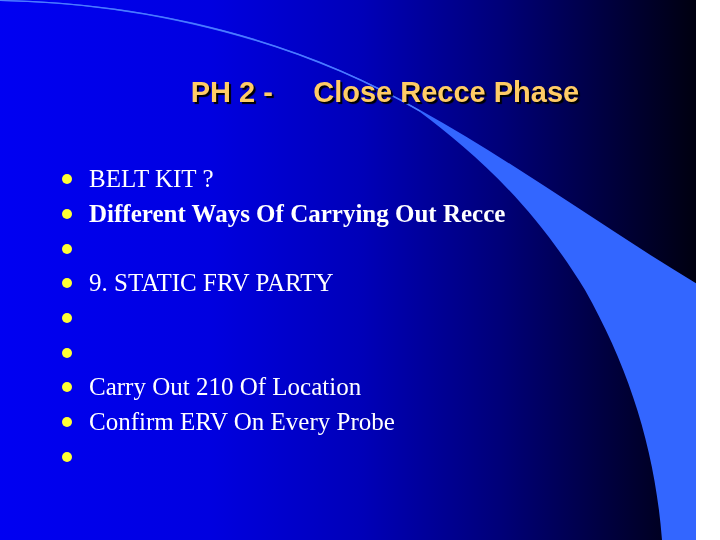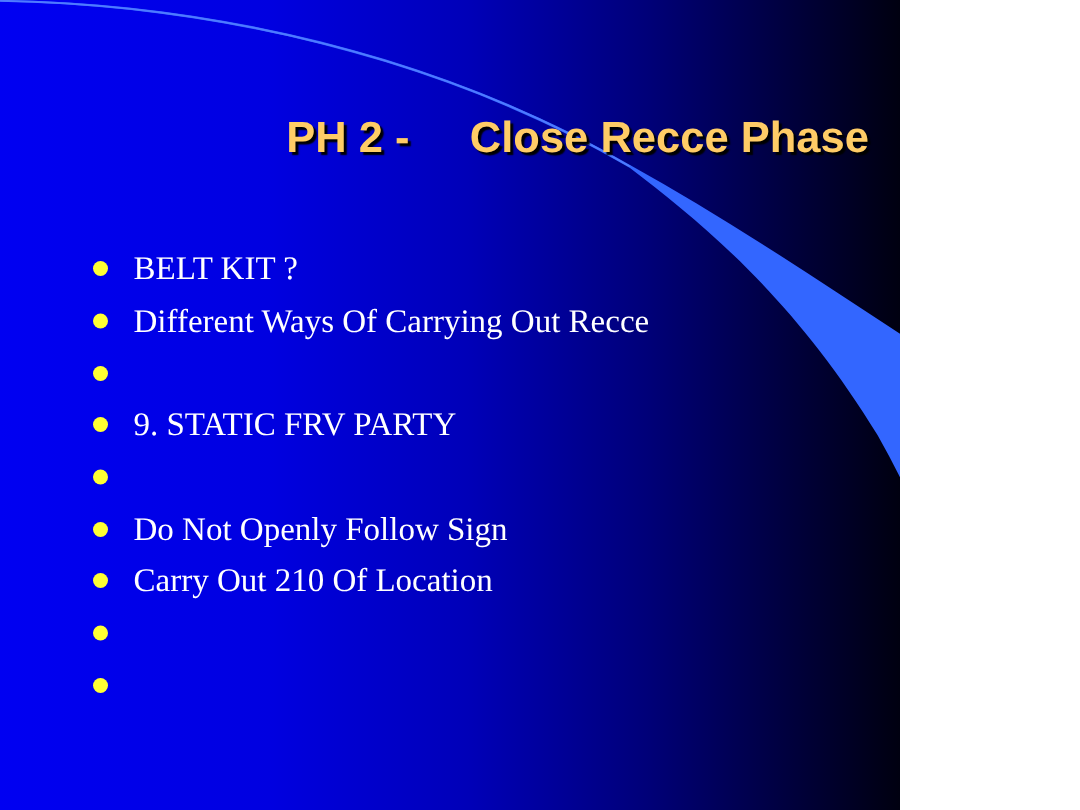--- a/index.html
+++ b/index.html
@@ -1,19 +1,19 @@
 <!DOCTYPE html>
 <html><head>
   <meta charset="utf-8">
   <style>
     html, body { margin: 0; padding: 0; }
     body { width: 720px; height: 540px; overflow: hidden; }
     .slide {
       position: relative;
-      width: 600px; height: 540px;
+      width: 696px; height: 540px;
       background: linear-gradient(to right, #0000f2 0%, #0000e0 30%, #0000b8 52%, #000078 72%, #00003c 88%, #000010 100%);
       overflow: hidden;
     }
     .swoosh { position: absolute; left: 0; top: 0; width: 720px; height: 540px; }
     .title {
       position: absolute; left: 0; top: 76px; width: 770px;
       text-align: center;
       font-family: "Liberation Sans", sans-serif;
       font-weight: bold; font-size: 29px;
       color: #ffcc66;
@@ -21,28 +21,28 @@
       white-space: pre;
     }
     .bullets {
       position: absolute; left: 62px; top: 162px;
       margin: 0; padding: 0; list-style: none;
     }
     .bullets li {
       display: flex; align-items: center;
       height: 34.7px;
       font-family: "Liberation Serif", serif;
-      font-size: 22px; color: #ffffff;
+      font-size: 25px; color: #ffffff;
       white-space: nowrap;
     }
     .bullets li .dot {
       display: inline-block; width: 10px; height: 10px; border-radius: 50%;
       background: #ffff33; margin-right: 17px; flex: none;
     }
-    .bullets li.bold .text { font-weight: normal; }
+    .bullets li.bold .text { font-weight: bold; }
   </style>
 </head>
 <body>
 
 <div class="slide">
   <svg class="swoosh" viewBox="0 0 720 540" width="720" height="540">
     <path d="M 0 0 C 150 2, 300 40, 420 110 C 520 165, 620 240, 718 296 L 718 540 L 662 540 C 655 450, 630 370, 585 290 C 530 200, 470 150, 420 112 C 300 42, 150 4, 0 1 Z" fill="#3366ff"></path>
     <path d="M 0 0.5 C 150 3, 300 41, 420 111" fill="none" stroke="#4f7bff" stroke-width="1.2"></path>
   </svg>
 
@@ -62,26 +62,26 @@
     </li>
     <li>
       <span class="dot"></span>
       <span class="text">9. STATIC FRV PARTY</span>
     </li>
     <li>
       <span class="dot"></span>
     </li>
     <li>
       <span class="dot"></span>
-      <span class="text">Do Not Openly Follow Sign</span>
     </li>
     <li>
       <span class="dot"></span>
       <span class="text">Carry Out 210 Of Location</span>
     </li>
     <li>
       <span class="dot"></span>
+      <span class="text">Confirm ERV On Every Probe</span>
     </li>
     <li>
       <span class="dot"></span>
     </li>
   </ul>
 </div>
 
 </body></html>

